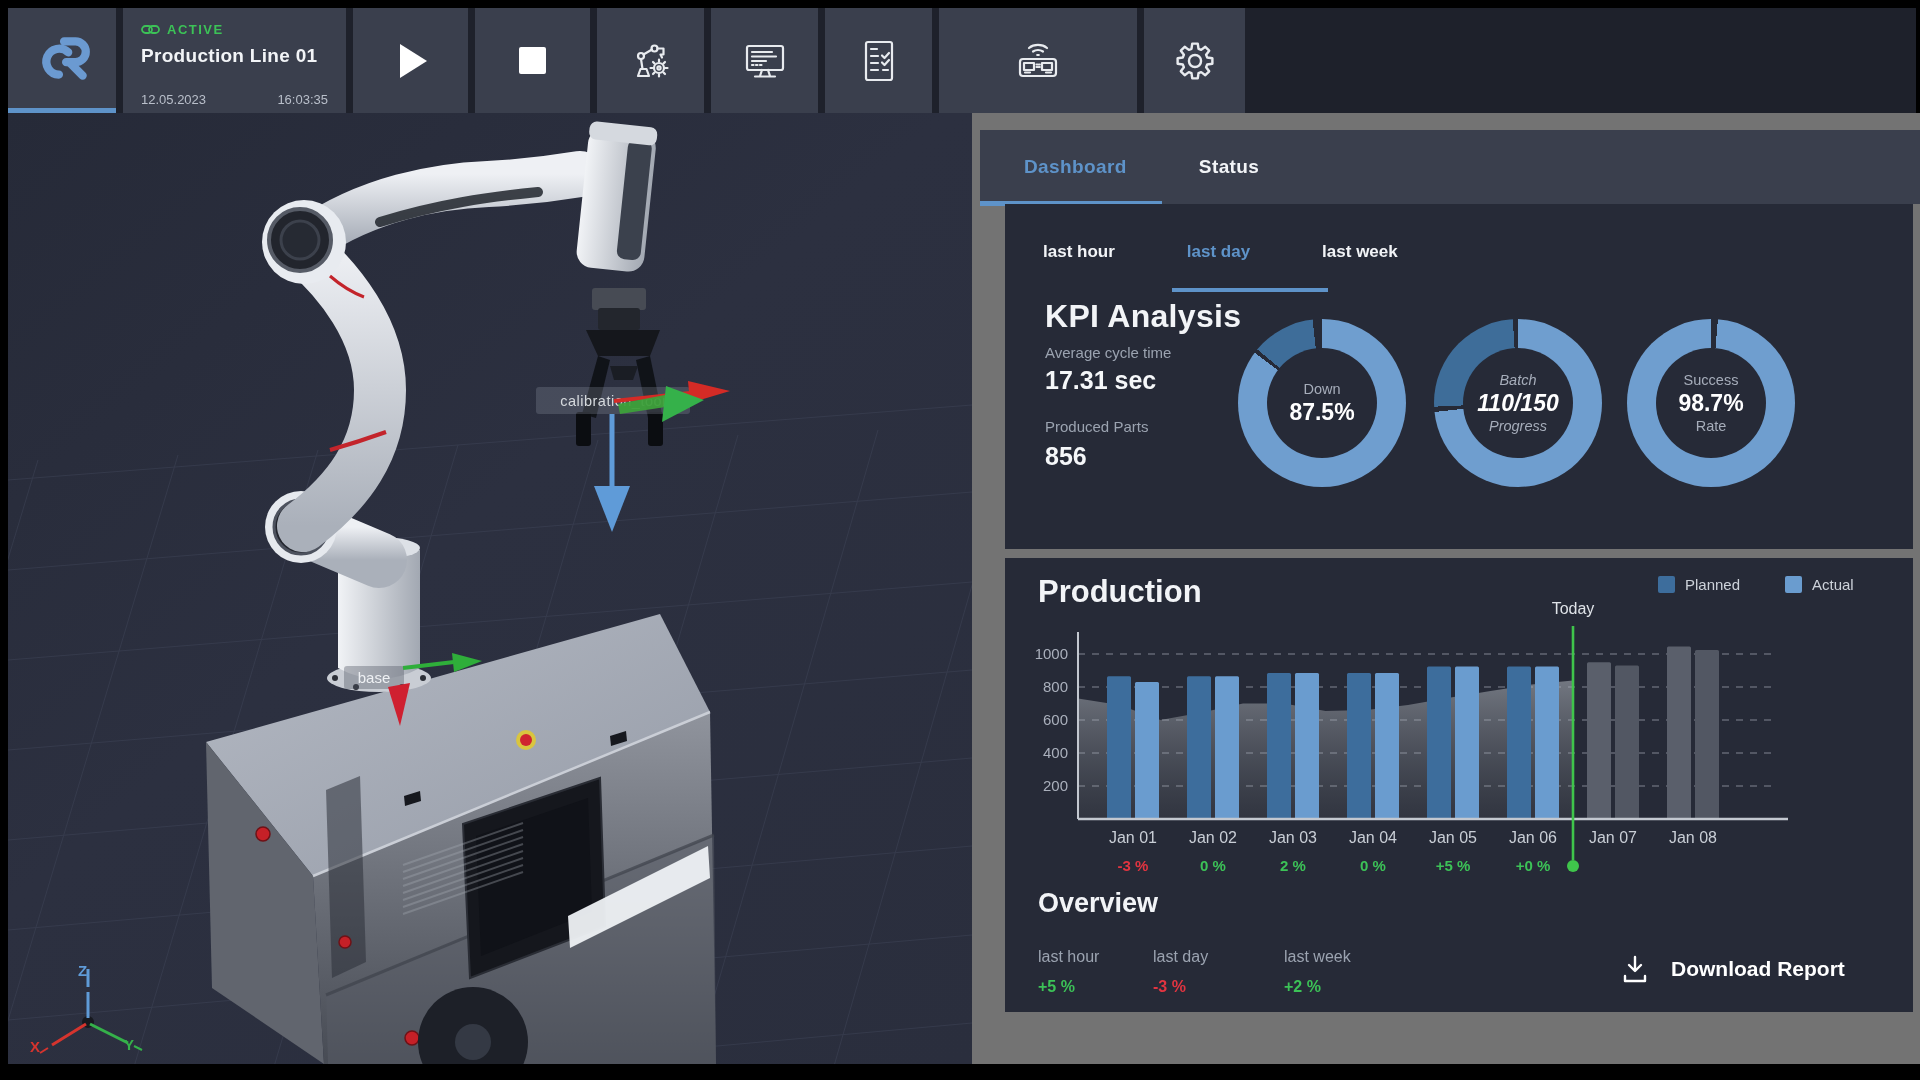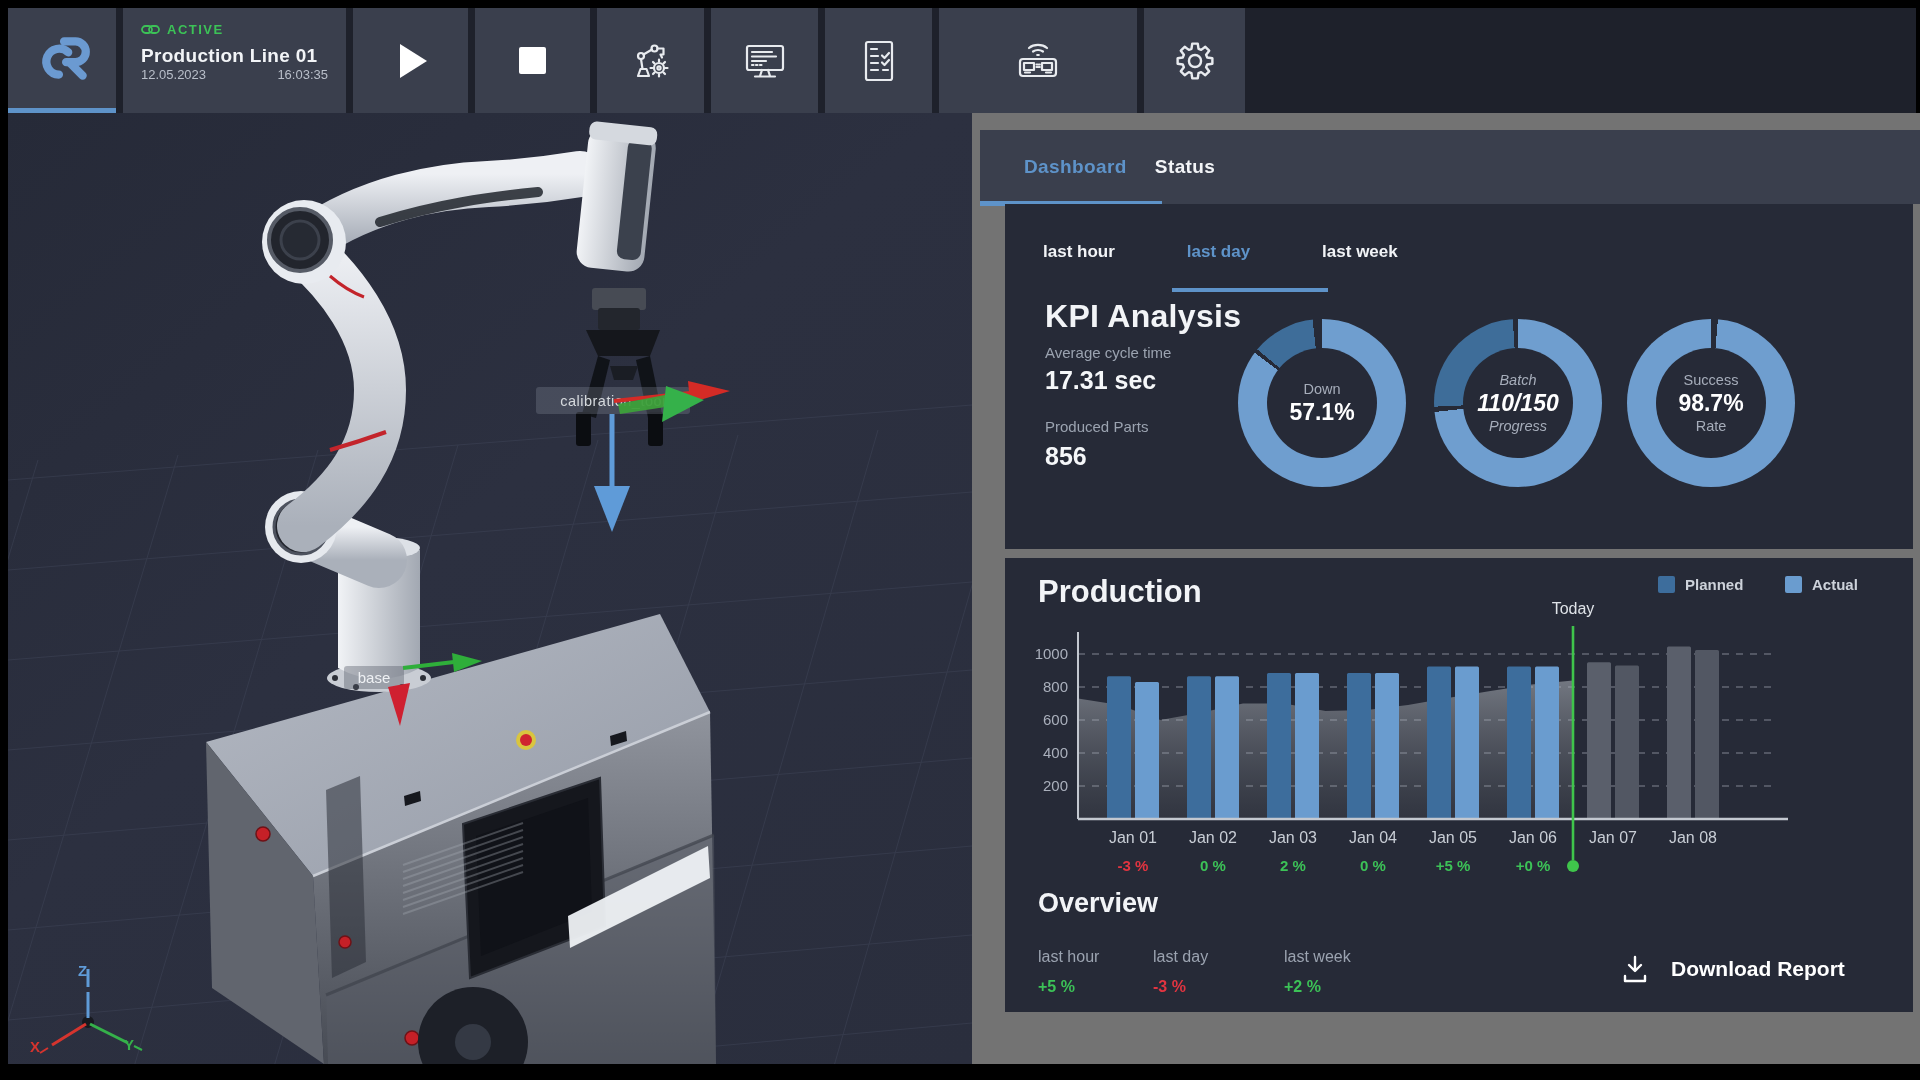--- a/index.html
+++ b/index.html
@@ -9,21 +9,21 @@
   
   .topbar{position:absolute;left:0;top:0;width:1908px;height:105px;background:#1e212b;display:flex;}
   .tile{background:#3a3f4d;height:105px;position:relative;display:flex;align-items:center;justify-content:center;flex:0 0 auto;}
   .gap7{margin-left:7px;}
   .tile.logo{width:108px;border-bottom:5px solid #5e93c9;height:100px;}
   .tile.title{width:223px;display:block;padding:0;}
   .title-inner{padding:14px 18px 0 18px;}
   .active-row{display:flex;align-items:center;gap:7px;}
   .active-label{color:#3cc257;font-size:13px;font-weight:bold;letter-spacing:1.5px;}
   .line-title{color:#f2f4f7;font-size:19px;font-weight:bold;margin-top:8px;letter-spacing:.3px;}
-  .datetime-row{display:flex;justify-content:space-between;margin-top:0;color:#b9bfca;font-size:13px;}
+  .datetime-row{display:flex;justify-content:space-between;margin-top:25px;color:#b9bfca;font-size:13px;}
   .tile.btn{width:115px;cursor:pointer;}
   .play-shape{width:0;height:0;border-left:27px solid #fff;border-top:17px solid transparent;border-bottom:17px solid transparent;margin-left:6px;}
   .stop-shape{width:27px;height:27px;background:#fff;border-radius:2px;}
   .tile.slider{width:663px;justify-content:flex-start;}
   .speed-label{color:#959ca9;font-size:13px;font-weight:bold;letter-spacing:2.5px;margin-left:40px;white-space:nowrap;}
   .slider-track-wrap{position:absolute;left:196px;right:22px;top:0;bottom:0;}
   .slider-line{position:absolute;left:0;right:0;top:51px;height:2px;background:#d7dae0;}
   .slider-handle{position:absolute;top:37px;width:26px;height:26px;border:3px solid #eef0f4;border-radius:50%;background:#3a3f4d;}
   .tile.icon-tile{width:107px;cursor:pointer;}
   .tile.icon-tile.wide{width:198px;}
@@ -40,21 +40,21 @@
   .axis-letter.ax{color:#d6342e;left:22px;top:925px;}
   .axis-letter.ay{color:#35b14a;left:116px;top:923px;}
   .axis-letter.az{color:#5f9bd8;left:70px;top:849px;}
   .gizmos{z-index:4;}
 
   
   .panel{position:absolute;left:964px;top:105px;width:944px;height:951px;background:#737373;padding-left:44px;}
   .tabbar{position:absolute;left:8px;right:0;top:17px;height:74px;background:#3a3f4d;display:flex;align-items:center;}
   .tab{font-size:19px;font-weight:bold;color:#f2f4f7;margin-left:44px;cursor:pointer;letter-spacing:.4px;}
   .tab.active{color:#5e93c9;margin-left:44px;}
-  .tab.inactive{margin-left:28px;}
+  .tab.inactive{margin-left:72px;}
   .tab-underline{position:absolute;left:8px;top:88px;width:182px;height:5px;background:#5e93c9;}
   .card{position:absolute;background:#262a37;}
   .card1{left:33px;top:91px;width:908px;height:345px;}
   .card2{left:33px;top:445px;width:908px;height:454px;}
 
   .subtabs{position:absolute;left:38px;top:38px;display:flex;gap:72px;}
   .subtab{font-size:17px;font-weight:bold;color:#f2f4f7;cursor:pointer;position:relative;}
   .subtab.active{color:#5e93c9;}
   .subtab-underline{position:absolute;left:167px;top:84px;width:156px;height:4px;background:#5e93c9;}
 
@@ -64,21 +64,21 @@
   .kl1{top:140px;} .kv1{top:162px;} .kl2{top:214px;} .kv2{top:238px;}
 
   .donut{position:absolute;width:168px;height:168px;border-radius:50%;top:115px;}
   .donut::after{content:"";position:absolute;left:29px;top:29px;width:110px;height:110px;border-radius:50%;background:#262a37;}
   .donut .dtxt{position:absolute;inset:0;display:flex;flex-direction:column;align-items:center;justify-content:center;z-index:2;}
   .donut .dtop,.donut .dsub{color:#a6adba;font-size:14.5px;line-height:19px;}
   .donut .dval{color:#fff;font-size:23px;font-weight:bold;line-height:27px;}
   .d1{left:233px;} .d2{left:429px;} .d3{left:622px;}
 
   .prod-heading{position:absolute;left:33px;top:16px;color:#f2f4f7;font-size:31px;font-weight:bold;}
-  .legend{position:absolute;top:18px;display:flex;align-items:center;gap:10px;font-weight:bold;}
+  .legend{position:absolute;top:18px;display:flex;align-items:center;gap:10px;}
   .lg-planned{left:653px;} .lg-actual{left:780px;}
   .legend .sw{width:17px;height:17px;border-radius:2px;}
   .legend .lbl{color:#cdd2da;font-size:15px;}
 
   .chart-wrap{position:absolute;left:13px;top:40px;width:820px;height:330px;}
   svg{font-family:"Liberation Sans","DejaVu Sans",sans-serif;}
   .tick-lbl{fill:#aab0bc;font-size:15px;}
   .cat-lbl{fill:#c9ced6;font-size:16px;}
   .delta-lbl{font-size:15px;font-weight:bold;}
   .delta-lbl.up{fill:#3cc257;} .delta-lbl.down{fill:#e23440;}
@@ -349,21 +349,21 @@
 
       <div class="kpi-heading">KPI Analysis</div>
       <div class="kpi-label kl1">Average cycle time</div>
       <div class="kpi-value kv1">17.31 sec</div>
       <div class="kpi-label kl2">Produced Parts</div>
       <div class="kpi-value kv2">856</div>
 
       <div class="donut d1" id="donut0" style="background: conic-gradient(rgb(111, 158, 207) 0deg, rgb(111, 158, 207) 306.72deg, rgb(38, 42, 55) 306.72deg, rgb(38, 42, 55) 309.6deg, rgb(62, 109, 153) 309.6deg, rgb(62, 109, 153) 353.52deg, rgb(38, 42, 55) 353.52deg, rgb(38, 42, 55) 360deg);">
         <div class="dtxt">
           <span class="dtop">Down</span>
-          <span class="dval">57.1%</span>
+          <span class="dval">87.5%</span>
           <span class="dsub"></span>
         </div>
       </div>
       <div class="donut d2" id="donut1" style="background: conic-gradient(rgb(111, 158, 207) 0deg, rgb(111, 158, 207) 263.88deg, rgb(38, 42, 55) 263.88deg, rgb(38, 42, 55) 267.48deg, rgb(62, 109, 153) 267.48deg, rgb(62, 109, 153) 356.4deg, rgb(38, 42, 55) 356.4deg, rgb(38, 42, 55) 360deg); font-style: italic;">
         <div class="dtxt">
           <span class="dtop">Batch</span>
           <span class="dval">110/150</span>
           <span class="dsub">Progress</span>
         </div>
       </div>

